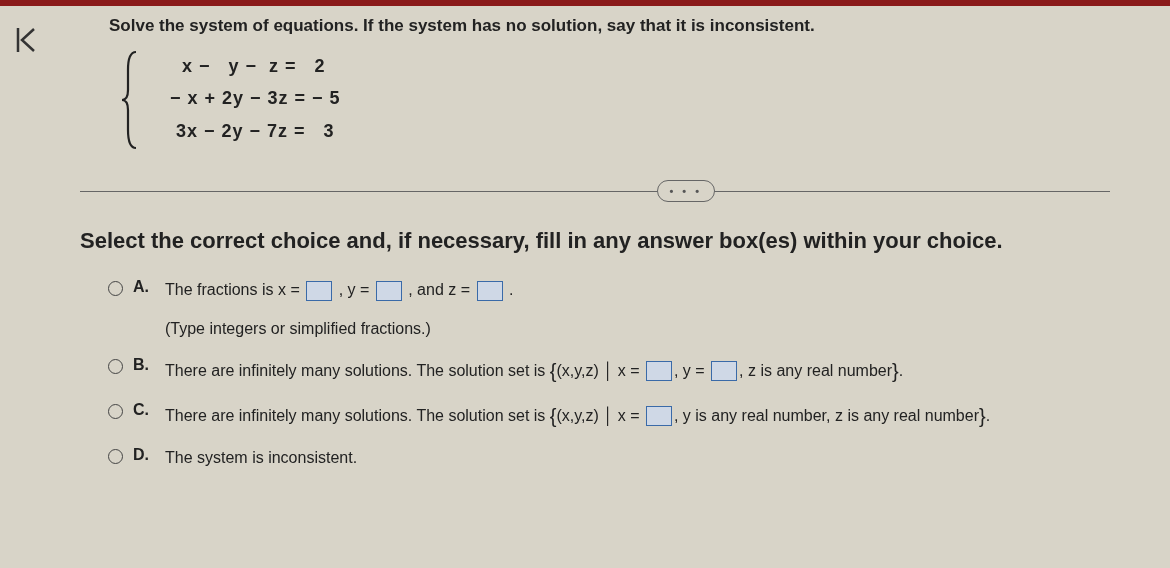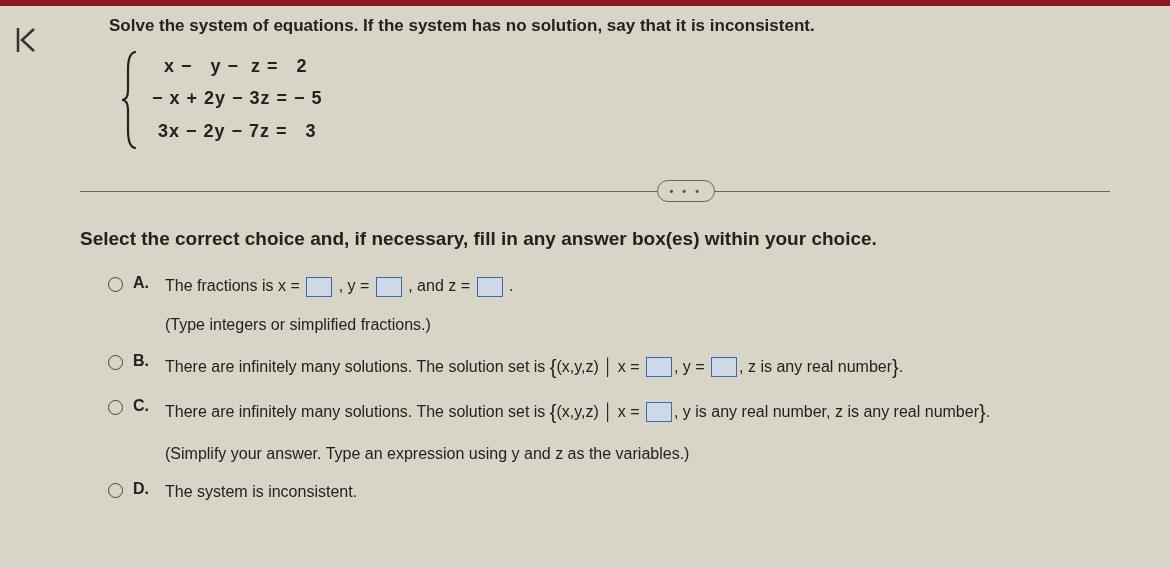--- a/index.html
+++ b/index.html
@@ -30,20 +30,21 @@
     font-size: 17px;
     font-weight: bold;
     margin-bottom: 14px;
     margin-left: 29px;
   }
   .system-wrap {
     display: flex;
     align-items: stretch;
     margin-left: 40px;
     margin-bottom: 30px;
+    gap: 18px;
   }
   .brace {
     flex: 0 0 auto;
     margin-right: 10px;
   }
   .equations {
     font-family: Arial, sans-serif;
     font-size: 18px;
     font-weight: bold;
     line-height: 1.8;
@@ -75,21 +76,21 @@
     display: flex;
     align-items: center;
     justify-content: center;
     letter-spacing: 3px;
     font-weight: bold;
     color: #555;
     font-size: 11px;
     cursor: pointer;
   }
   .select-prompt {
-    font-size: 19px;
+    font-size: 22px;
     font-weight: bold;
     margin-bottom: 24px;
   }
   .choices { margin-left: 28px; }
   .choice {
     display: flex;
     align-items: flex-start;
     gap: 10px;
     margin-bottom: 14px;
     font-size: 16px;
@@ -189,21 +190,20 @@
       </div>
     </div>
 
     <div class="choice">
       <div class="radio"></div>
       <div class="choice-label">C.</div>
       <div class="choice-body">
         <span>There are infinitely many solutions. The solution set is </span>
         <span class="set-brace">{</span><span>(x,y,z) │ x =</span>
         <span class="ans-box"></span><span>, y is any real number, z is any real number</span><span class="set-brace">}</span><span>.</span>
-        <span class="sub-instr">(Simplify your answer. Type an expression using y and z as the variables.)</span>
       </div>
     </div>
 
     <div class="choice">
       <div class="radio"></div>
       <div class="choice-label">D.</div>
       <div class="choice-body">
         <span>The system is inconsistent.</span>
       </div>
     </div>

